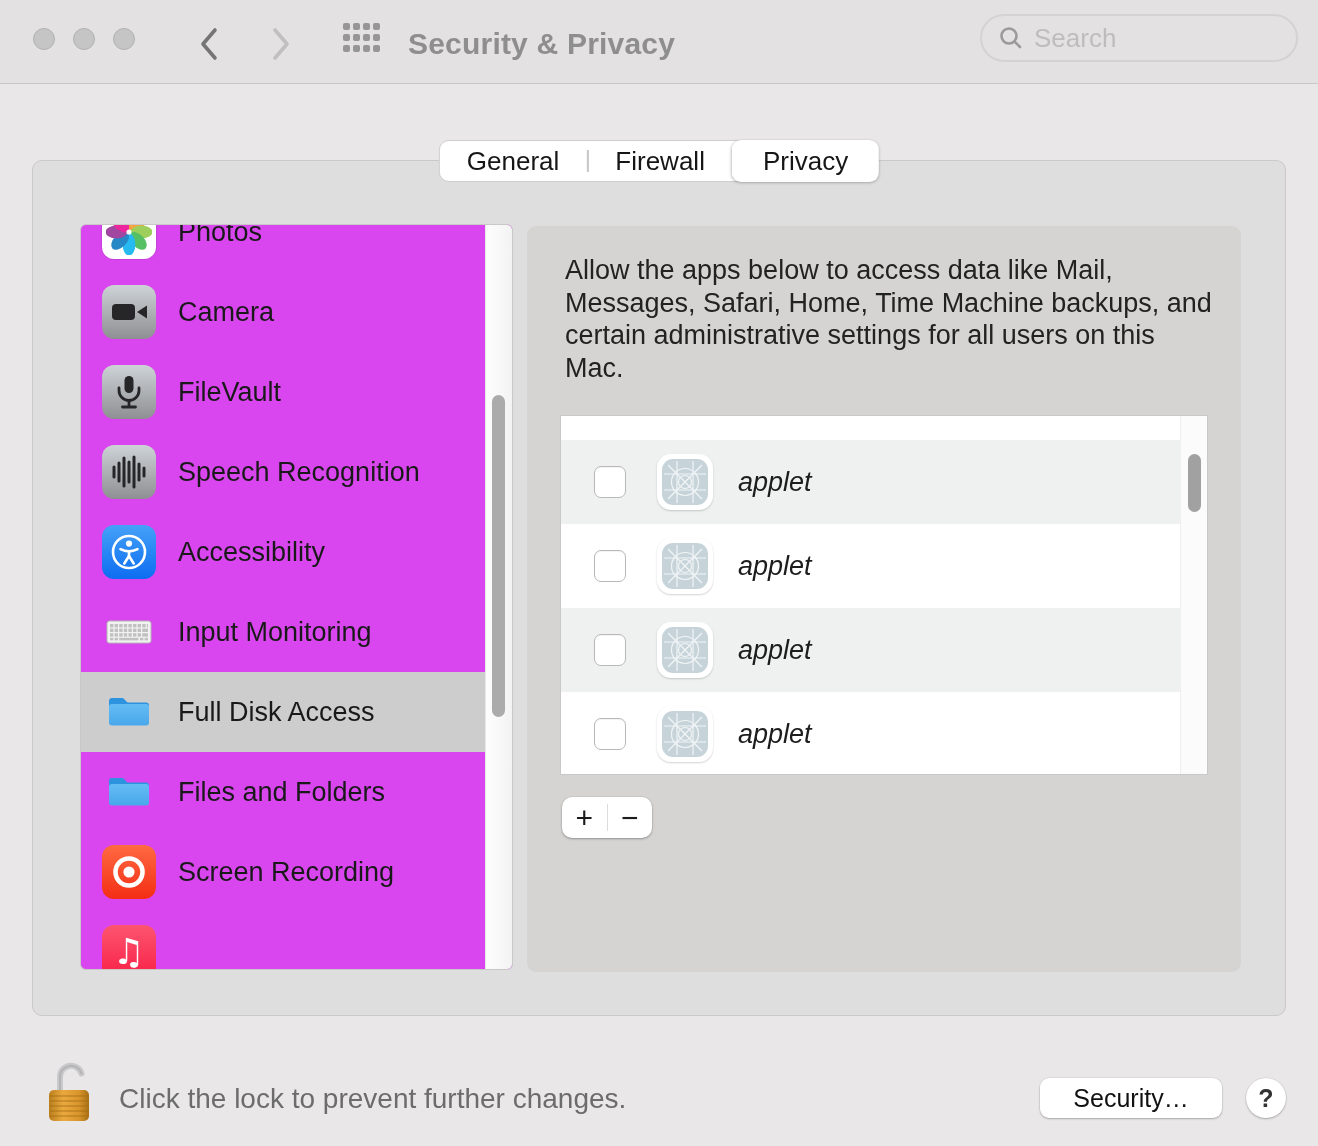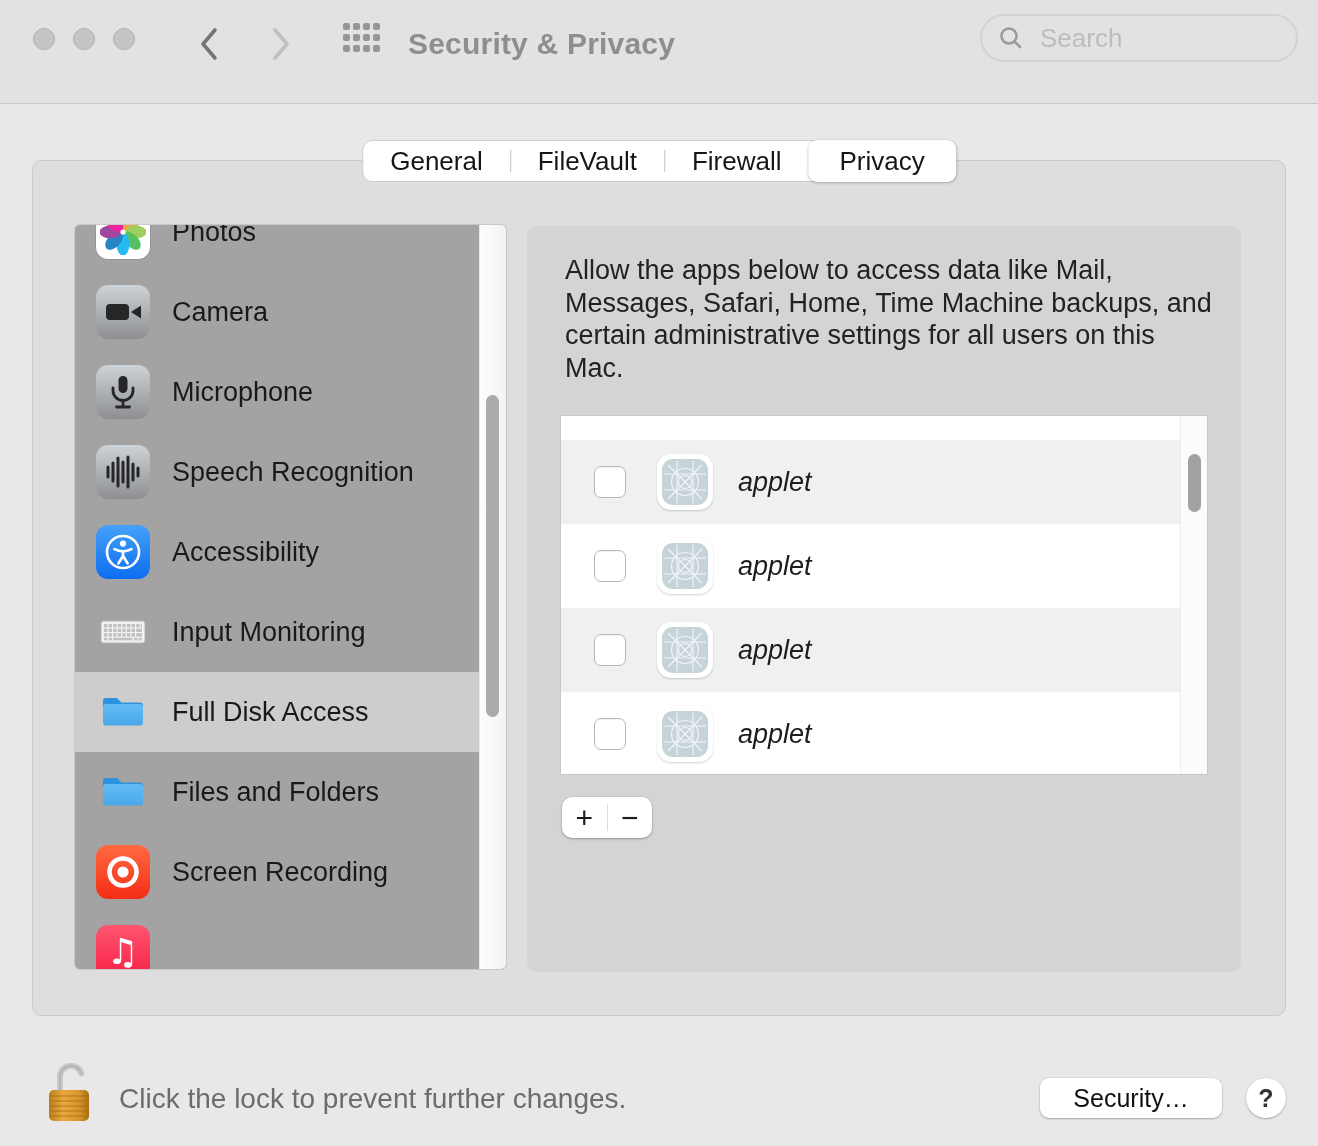--- a/index.html
+++ b/index.html
@@ -9,39 +9,39 @@
     background:#e9e7e7;
     font-family:"Liberation Sans", sans-serif;
     color:#191919;
     overflow:hidden;
     -webkit-font-smoothing:antialiased;
   }
   .abs { position:absolute; }
 
   
   .titlebar {
-    position:absolute; top:0; left:0; width:1318px; height:104px;
+    position:absolute; top:0; left:0; width:1318px; height:84px;
     background:#e3e1e1; border-bottom:1px solid #c8c6c6;
   }
   .traffic { position:absolute; top:28px; width:22px; height:22px; border-radius:50%;
     background:#c6c5c5; border:1px solid #b2b1b1; }
   .nav-arrow { position:absolute; top:22px; width:30px; height:44px; }
   .grid-icon { position:absolute; left:343px; top:23px; width:37px; height:30px; }
   .grid-icon div { position:absolute; width:7px; height:7px; border-radius:2px; background:#979696; }
   .win-title {
     position:absolute; left:408px; top:0; height:88px; line-height:88px;
     font-size:30px; font-weight:700; color:#8f8e8e; letter-spacing:.2px;
   }
   .search-field {
     position:absolute; left:980px; top:14px; width:318px; height:48px;
     border:2px solid #d4d2d2; border-radius:24px; display:flex; align-items:center;
   }
   .search-field svg { margin-left:16px; flex:0 0 auto; }
   .search-field input {
-    border:none; outline:none; background:transparent; margin-left:16px;
+    border:none; outline:none; background:transparent; margin-left:10px;
     font-size:26px; color:#555; width:230px; font-family:"Liberation Sans", sans-serif;
   }
   .search-field input::placeholder { color:#bebcbc; }
 
   
   .tabbar {
     position:absolute; top:140px; left:50%; transform:translateX(-50%);
     height:42px; display:flex; align-items:stretch;
     background:#ffffff; border:1px solid #cfcecd; border-radius:10px;
   }
@@ -56,22 +56,22 @@
   }
 
   
   .main-panel {
     position:absolute; left:32px; top:160px; width:1254px; height:856px;
     background:#dfdede; border:1px solid #cac8c8; border-radius:10px;
   }
 
   
   .sidebar {
-    position:absolute; left:74px; top:224px; width:433px; height:746px;
-    background:#a3a3a3; border:1px solid #c9c8c7; border-radius:6px; overflow:hidden;
+    position:absolute; left:80px; top:224px; width:433px; height:746px;
+    background:#d946ef; border:1px solid #c9c8c7; border-radius:6px; overflow:hidden;
   }
   .sidebar-scrollcol {
     position:absolute; top:0; right:0; bottom:0; width:27px;
     background:linear-gradient(to right,#fdfdfd,#f3f3f3);
     border-left:1px solid #e9e9e9;
   }
   .sidebar-thumb {
     position:absolute; right:7px; top:170px; width:13px; height:322px;
     border-radius:7px; background:#ababab;
   }
@@ -194,21 +194,20 @@
     </svg>
     <input type="text" placeholder="Search" style="">
   </div>
 </div>
 
 <div class="main-panel"></div>
 
 <div class="tabbar">
   <div class="tab">General</div>
   <div class="tab-divider"></div>
-  <div class="tab">FileVault</div>
   <div class="tab-divider"></div>
   <div class="tab">Firewall</div>
   <div class="tab-divider"></div>
   <div class="tab selected">Privacy</div>
 </div>
 
 <div class="sidebar">
   <div class="sidebar-rows">
 
     <div class="side-row">
@@ -242,21 +241,21 @@
 
     <div class="side-row">
       <div class="app-icon icon-gray">
         <svg width="54" height="54" viewBox="0 0 54 54">
           <rect x="22.5" y="11" width="9" height="17" rx="4.5" fill="#262628"></rect>
           <path d="M17 23 v2.5 a10 10 0 0 0 20 0 V23" fill="none" stroke="#262628" stroke-width="2.8" stroke-linecap="round"></path>
           <line x1="27" y1="35.5" x2="27" y2="41" stroke="#262628" stroke-width="2.8" stroke-linecap="round"></line>
           <line x1="20.5" y1="42" x2="33.5" y2="42" stroke="#262628" stroke-width="2.8" stroke-linecap="round"></line>
         </svg>
       </div>
-      <span class="label">Microphone</span>
+      <span class="label">FileVault</span>
     </div>
 
     <div class="side-row">
       <div class="app-icon icon-gray">
         <svg width="54" height="54" viewBox="0 0 54 54">
           <g stroke="#262628" stroke-width="3" stroke-linecap="round">
             <line x1="12" y1="22" x2="12" y2="32"></line>
             <line x1="17" y1="18" x2="17" y2="36"></line>
             <line x1="22" y1="13" x2="22" y2="41"></line>
             <line x1="27" y1="17" x2="27" y2="37"></line>

